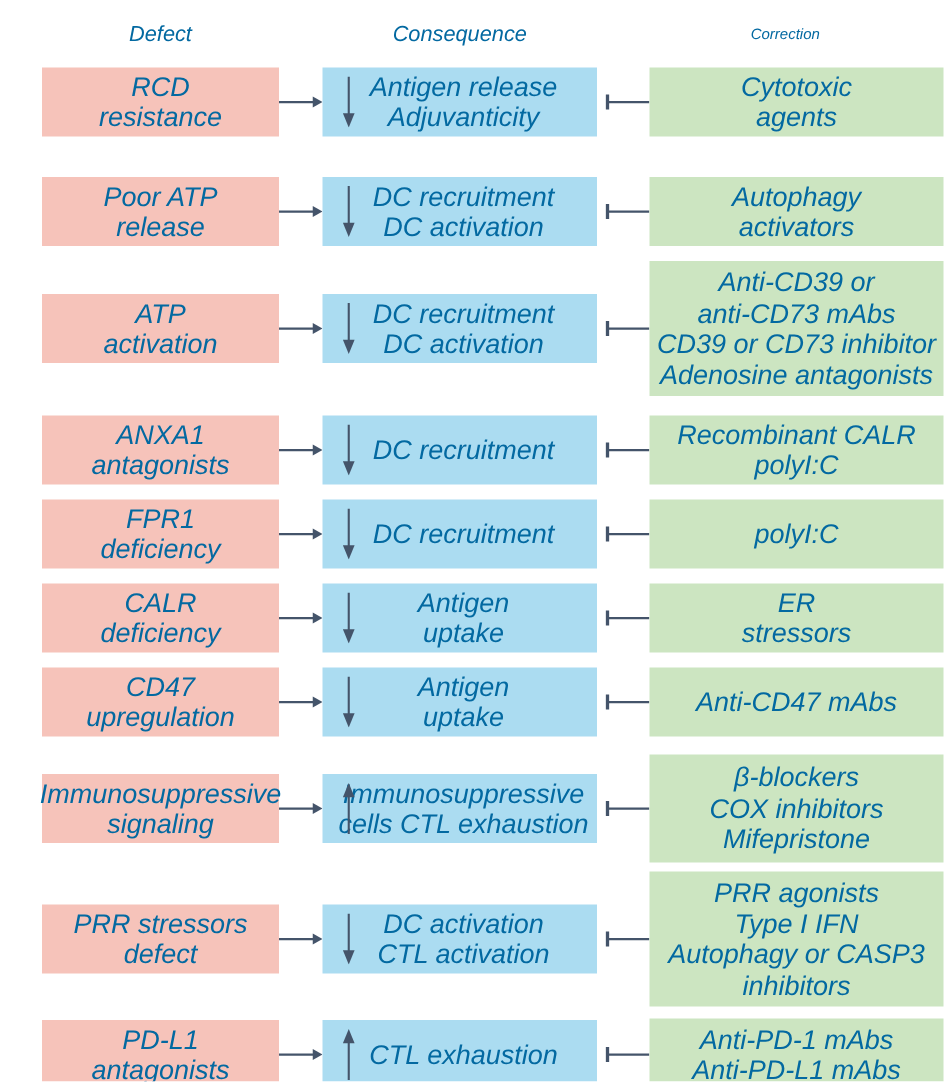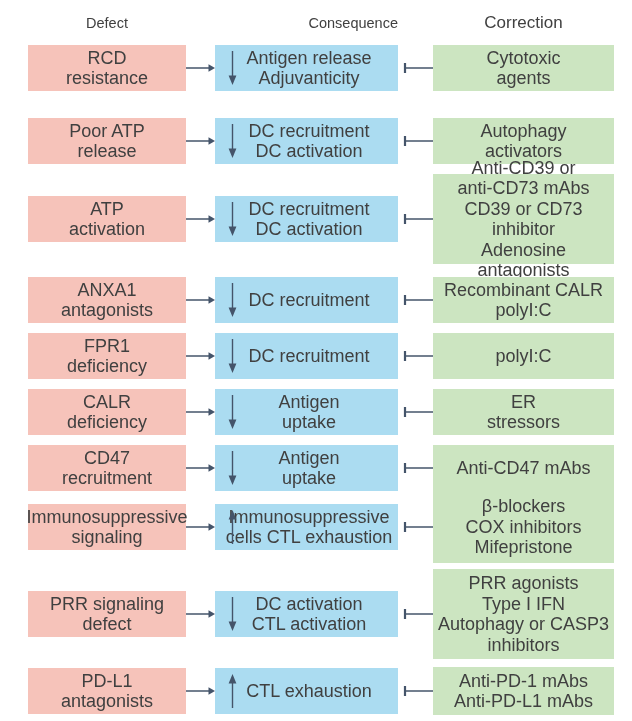--- a/index.html
+++ b/index.html
@@ -1,51 +1,51 @@
 <!DOCTYPE html>
 <html><head>
 <meta charset="utf-8">
 <style>
   html,body{margin:0;padding:0;background:#ffffff;}
   #figure{
     width:632px;height:721px;background:#ffffff;position:relative;
-    font-family:"Liberation Sans", sans-serif;color:#404040;overflow:hidden;
+    font-family:"Liberation Sans", sans-serif;color:#0369a1;overflow:hidden;font-style:italic;
   }
   .hdr-row,.row{display:flex;align-items:center;}
   .hdr-row{margin-top:14px;height:18px;}
   .hdr-spacer{width:28px;flex:none;}
   .hdr-defect{width:158px;flex:none;text-align:center;font-size:14.5px;}
   .hdr-conn{width:29px;flex:none;}
-  .hdr-cons{width:183px;flex:none;text-align:right;font-size:14.5px;}
+  .hdr-cons{width:183px;flex:none;text-align:center;font-size:14.5px;}
   .hdr-tbar{width:35px;flex:none;}
-  .hdr-corr{width:181px;flex:none;text-align:center;font-size:17px;}
+  .hdr-corr{width:181px;flex:none;text-align:center;font-size:10px;}
 
   .cell-defect{
     width:158px;height:46px;flex:none;margin-left:28px;background:#f6c3ba;
     display:flex;align-items:center;justify-content:center;text-align:center;
   }
   .connector{width:29px;flex:none;display:flex;justify-content:center;align-items:center;}
   .cell-cons{
     width:183px;height:46px;flex:none;background:#abdcf1;position:relative;
     display:flex;align-items:center;justify-content:center;text-align:center;
     box-sizing:border-box;padding-left:5px;
   }
   .varrow{position:absolute;left:11px;top:50%;transform:translateY(-50%);line-height:0;}
   .varrow.up{transform:translateY(-50%) scaleY(-1);}
   .tbarcell{width:35px;flex:none;display:flex;justify-content:flex-start;align-items:center;}
   .cell-corr{
-    width:181px;flex:none;background:#cce5c1;
+    width:196px;flex:none;background:#cce5c1;
     display:flex;align-items:center;justify-content:center;text-align:center;
   }
   .h46{height:46px}.h48{height:48px}.h72{height:72px}.h90{height:90px}
 
   .txt{font-size:18px;line-height:20.5px;white-space:pre-line;}
 
   .mt13{margin-top:13px}.mt11{margin-top:27px}.mt10{margin-top:10px}
-  .mt12{}.mt6{margin-top:6px}.mt8{margin-top:8px}
+  .mt12{margin-top:12px}.mt6{margin-top:6px}.mt8{margin-top:8px}
 </style>
 </head>
 <body>
 
 <div id="figure">
 
   <div class="hdr-row">
     <div class="hdr-spacer"></div>
     <div class="hdr-defect">Defect</div>
     <div class="hdr-conn"></div>
@@ -235,21 +235,21 @@
       </div>
     <div class="cell-corr h46">
         <span class="txt">ER
 stressors</span>
       </div>
   </div>
 
   <div class="row mt10">
     <div class="cell-defect">
         <span class="txt">CD47
-recruitment</span>
+upregulation</span>
       </div>
     <div class="connector">
         <svg width="29" height="12" viewBox="0 0 29 12">
           <line x1="0" y1="6" x2="23" y2="6" stroke="#44546a" stroke-width="1.5"></line>
           <path d="M22.5 2.3 L29 6 L22.5 9.7 Z" fill="#44546a"></path>
         </svg>
       </div>
     <div class="cell-cons">
         <span class="varrow"><svg width="13" height="34" viewBox="0 0 13 34">
             <line x1="6.5" y1="0" x2="6.5" y2="26" stroke="#44546a" stroke-width="1.4"></line>
@@ -296,21 +296,21 @@
       </div>
     <div class="cell-corr h72">
         <span class="txt">β-blockers
 COX inhibitors
 Mifepristone</span>
       </div>
   </div>
 
   <div class="row mt6">
     <div class="cell-defect">
-        <span class="txt">PRR signaling
+        <span class="txt">PRR stressors
 defect</span>
       </div>
     <div class="connector">
         <svg width="29" height="12" viewBox="0 0 29 12">
           <line x1="0" y1="6" x2="23" y2="6" stroke="#44546a" stroke-width="1.5"></line>
           <path d="M22.5 2.3 L29 6 L22.5 9.7 Z" fill="#44546a"></path>
         </svg>
       </div>
     <div class="cell-cons">
         <span class="varrow"><svg width="13" height="34" viewBox="0 0 13 34">

